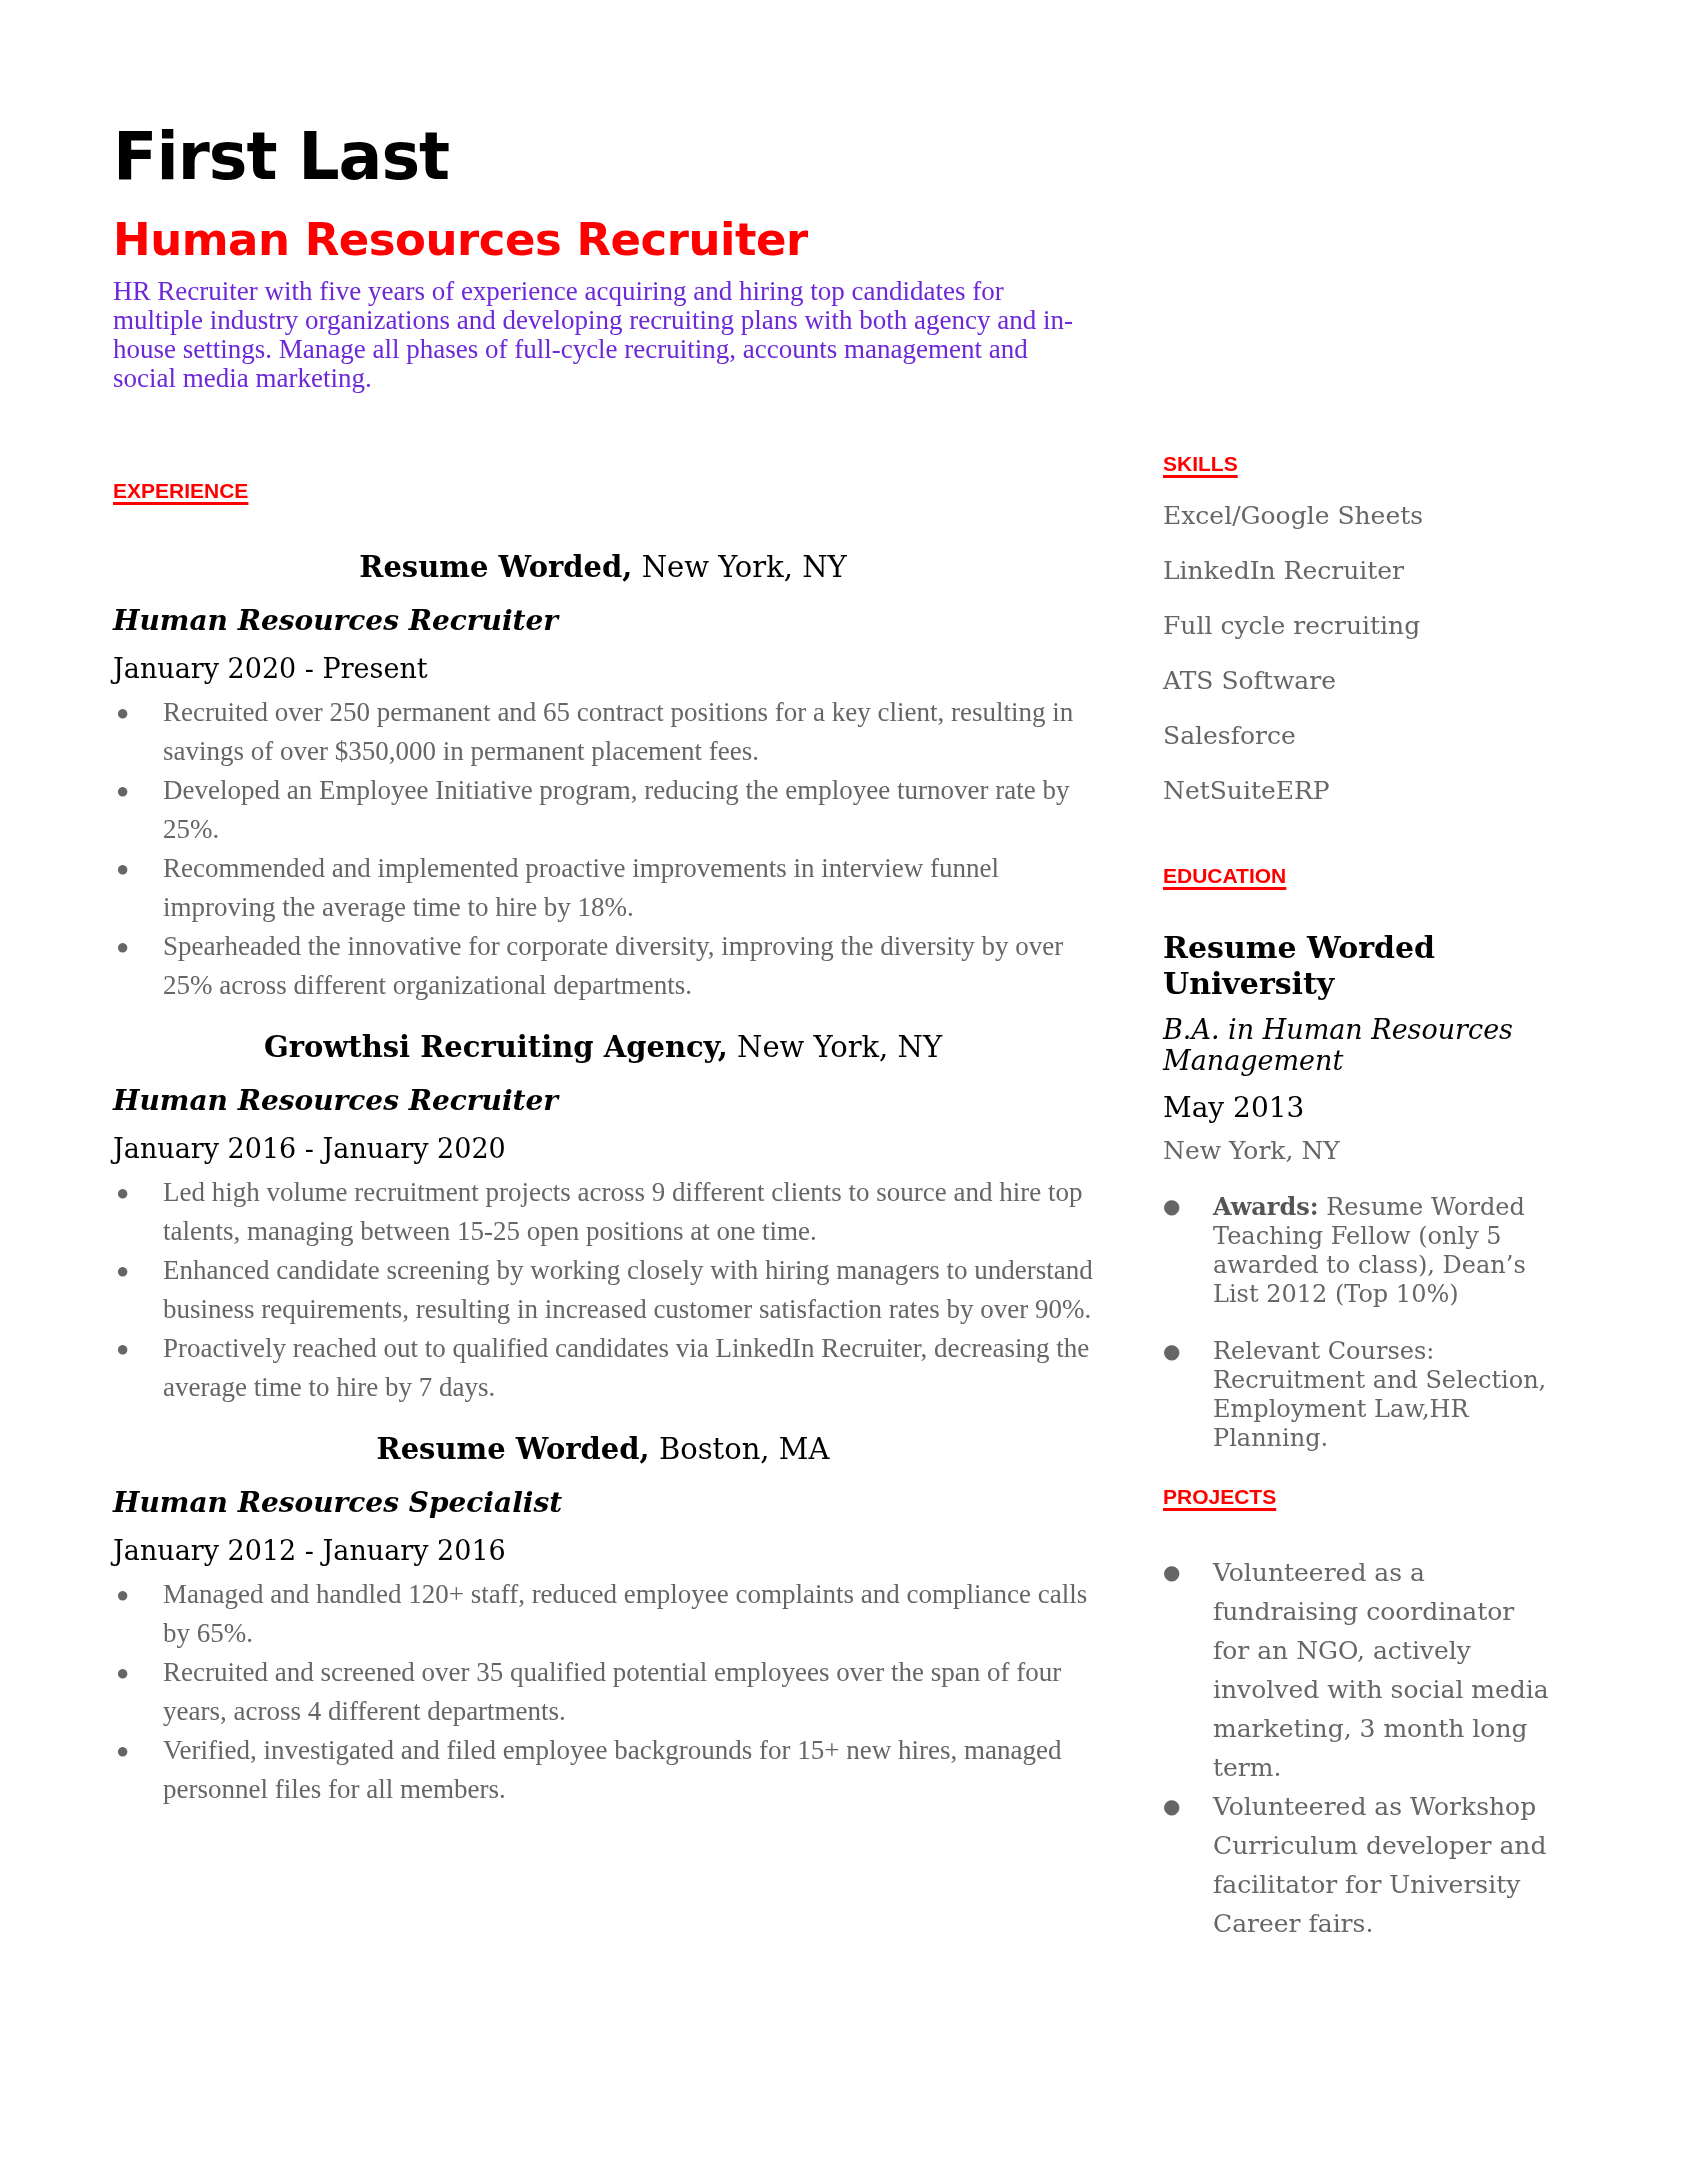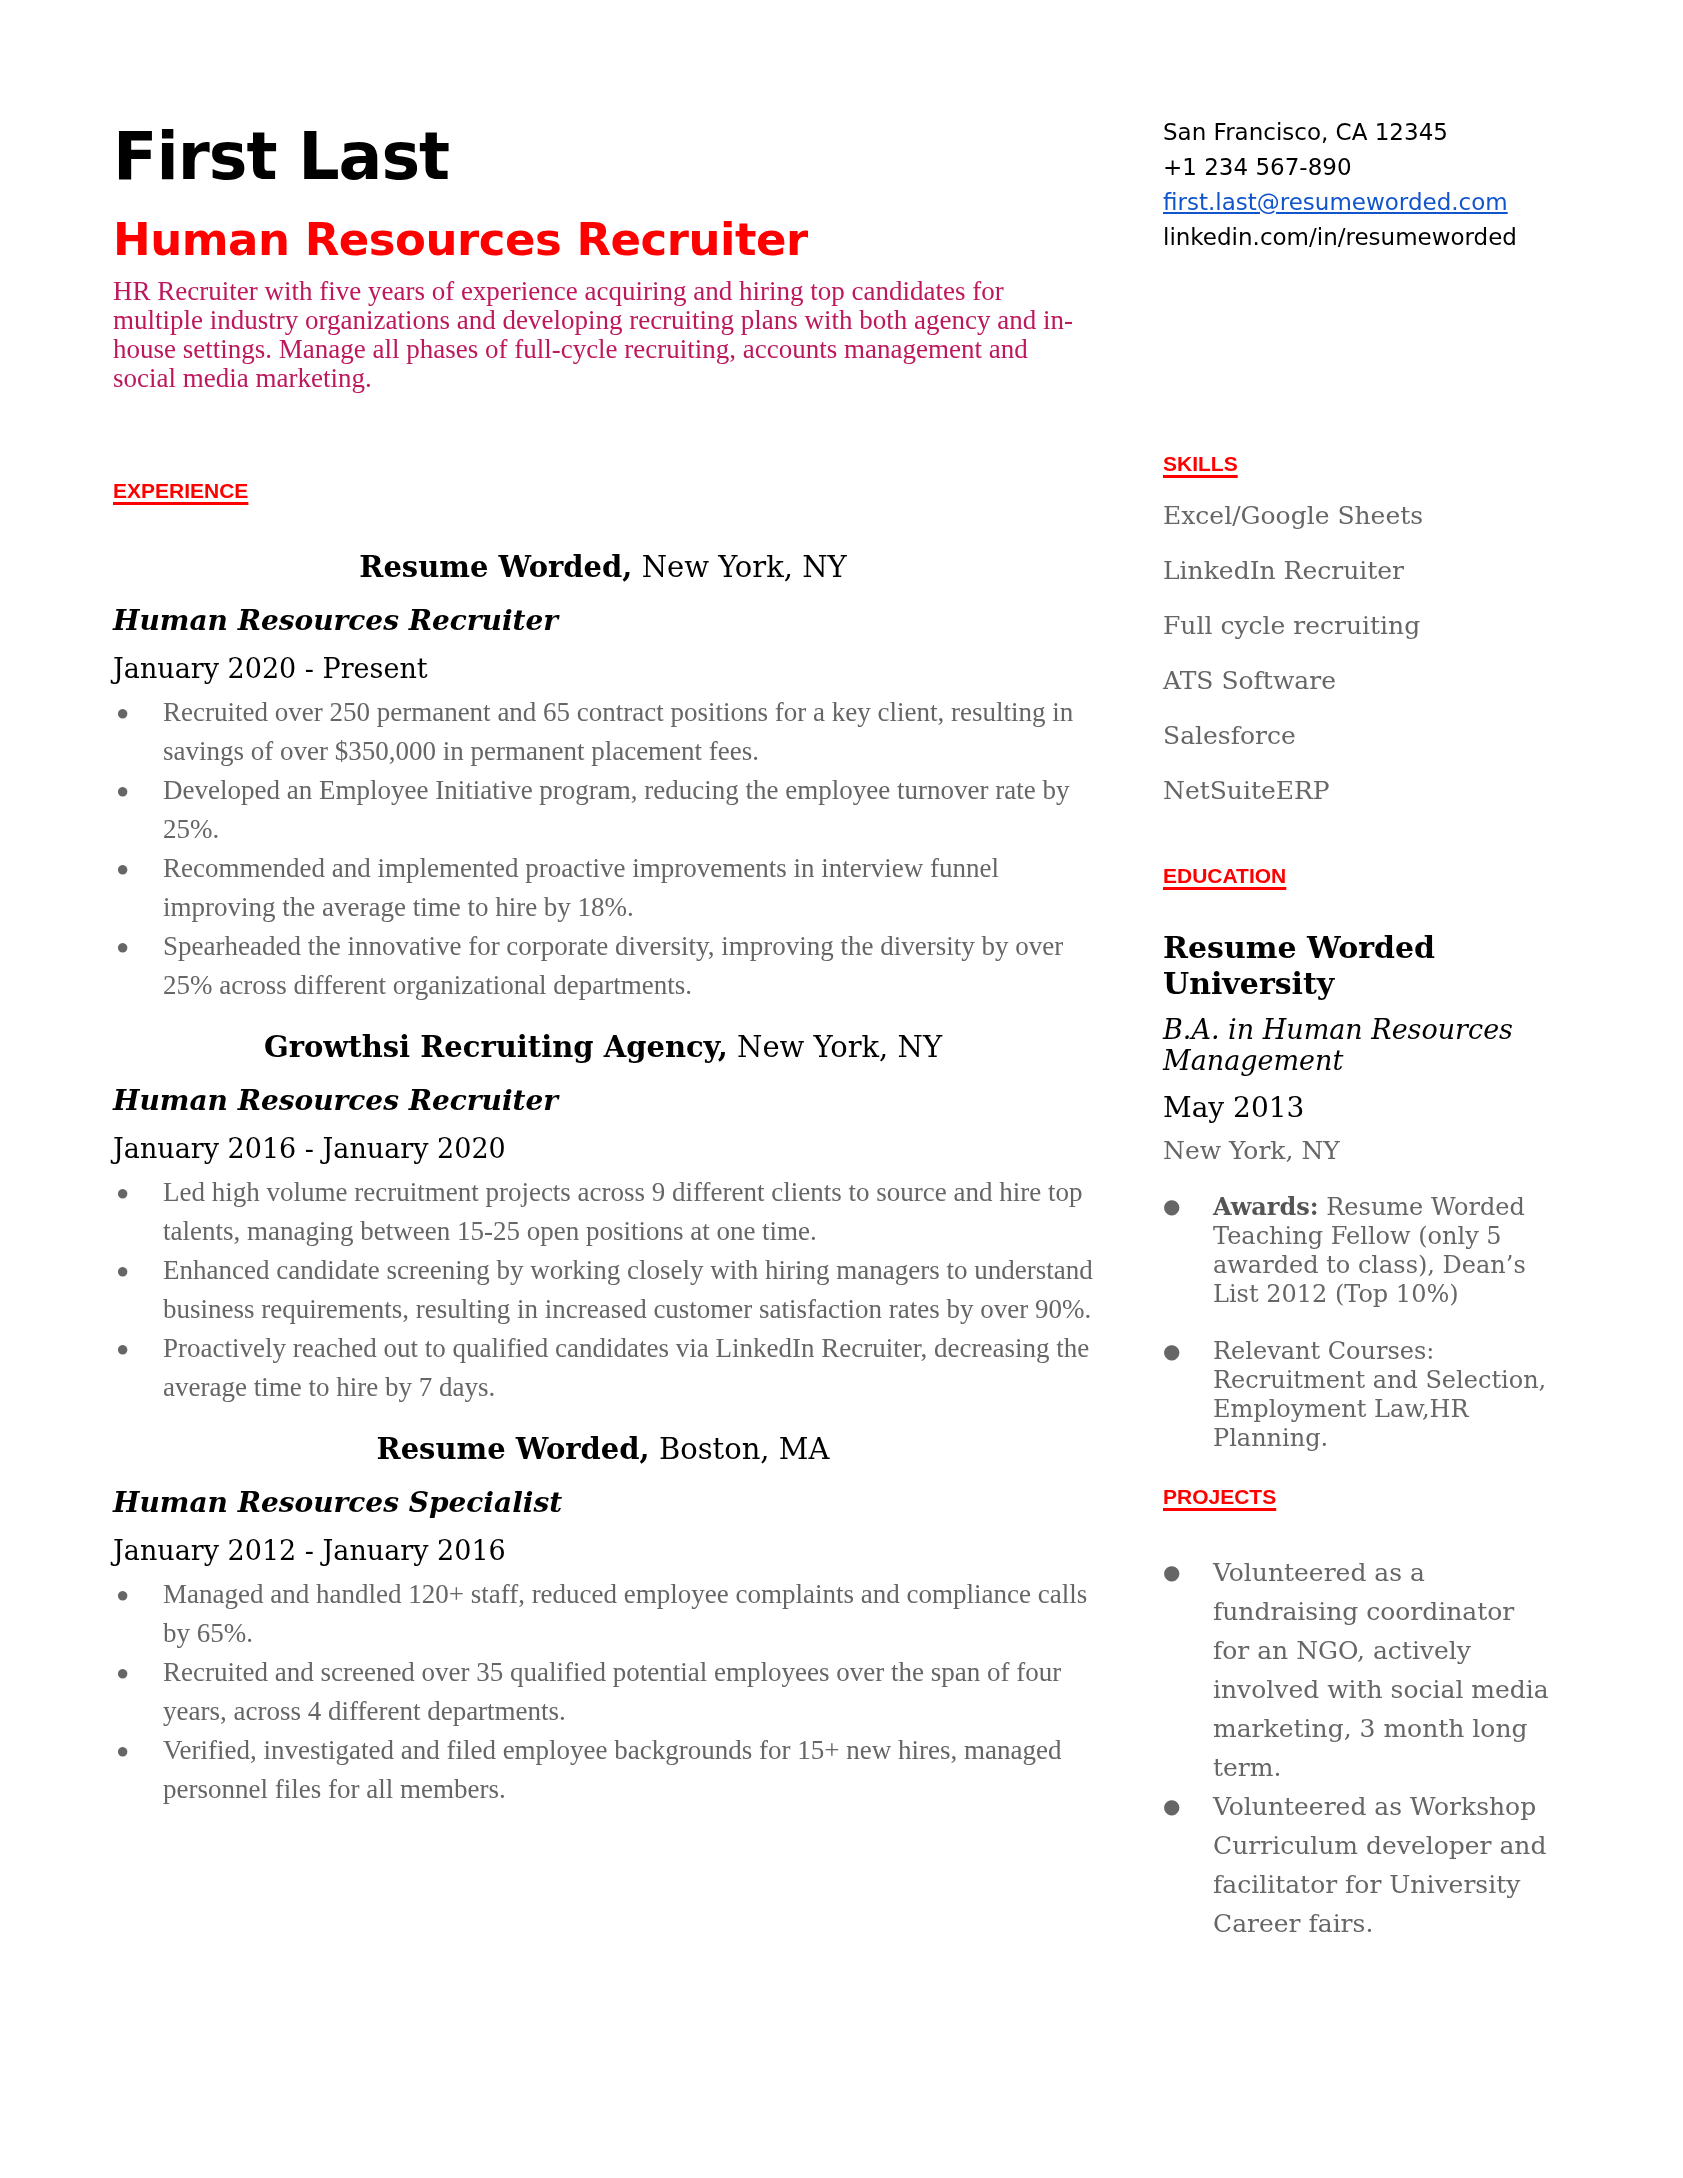--- a/index.html
+++ b/index.html
@@ -1,21 +1,21 @@
 <!DOCTYPE html>
 <html><head>
 <meta charset="utf-8">
 <style>
   html, body { margin:0; padding:0; background:#ffffff; }
   body { width:1683px; height:2178px; position:relative; overflow:hidden; }
   .page { position:absolute; left:0; top:0; width:1683px; height:1572px; background:#fff; }
 
   .name { position:absolute; left:113px; top:117px; font-family:"DejaVu Sans", sans-serif; font-weight:bold; font-size:65px; letter-spacing:-1px; color:#000; line-height:79px; }
   .headline { position:absolute; left:113px; top:210px; font-family:"DejaVu Sans", sans-serif; font-weight:bold; font-size:45px; color:#ff0000; line-height:59px; letter-spacing:-0.5px; }
-  .summary { position:absolute; left:113px; top:277px; width:980px; font-family:"Liberation Serif", serif; font-size:27px; line-height:29px; color:#be185d; margin:0; }
+  .summary { position:absolute; left:113px; top:277px; width:980px; font-family:"Liberation Serif", serif; font-size:27px; line-height:29px; color:#6d28d9; margin:0; }
 
   .contact { position:absolute; left:1163px; top:115px; font-family:"DejaVu Sans", sans-serif; font-size:23px; line-height:35px; color:#000; }
   .contact div { white-space:nowrap; }
   .contact a { color:#1155cc; text-decoration:underline; }
 
   .sec-head { font-family:Liberation Sans, sans-serif; font-weight:bold; font-size:21px; color:#ff0000; text-decoration:underline; text-decoration-thickness:3px; text-underline-offset:4px; }
 
   .left { position:absolute; left:113px; top:475px; width:980px; }
   .left .sec-head { margin:0 0 40px 0; line-height:32px; }
   .job { margin-bottom:22px; }
@@ -49,26 +49,20 @@
 </style>
 </head>
 <body>
 
 <div class="page">
 
   <div class="name">First Last</div>
   <div class="headline">Human Resources Recruiter</div>
   <p class="summary">HR Recruiter with five years of experience acquiring and hiring top candidates for multiple industry organizations  and developing recruiting plans with both agency and in-house settings. Manage all phases of full-cycle recruiting, accounts management and social media marketing.</p>
 
-  <div class="contact">
-    <div>San Francisco, CA 12345</div>
-    <div>+1 234 567-890</div>
-    <div><a>first.last@resumeworded.com</a></div>
-    <div>linkedin.com/in/resumeworded</div>
-  </div>
 
   <div class="left">
     <div class="sec-head">EXPERIENCE</div>
 
     <div class="job">
       <div class="job-head"><b>Resume Worded,</b><span> New York, NY</span></div>
       <div class="job-role">Human Resources Recruiter</div>
       <div class="job-dates">January 2020 - Present</div>
       <ul class="bullets">
         <li><span class="dot">●</span><span>Recruited over 250 permanent and 65 contract positions for a key client, resulting in savings of over $350,000 in permanent placement fees.</span></li>

